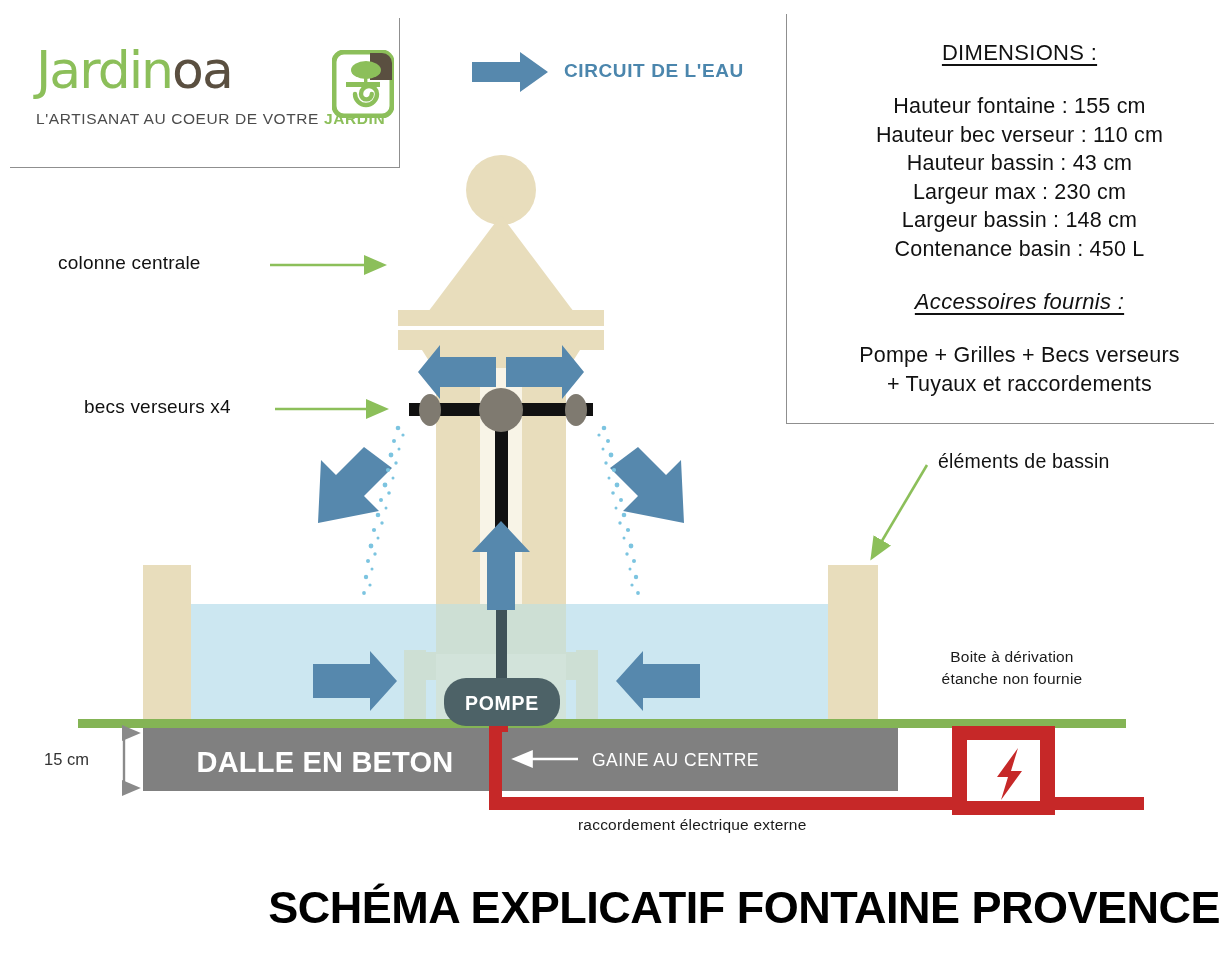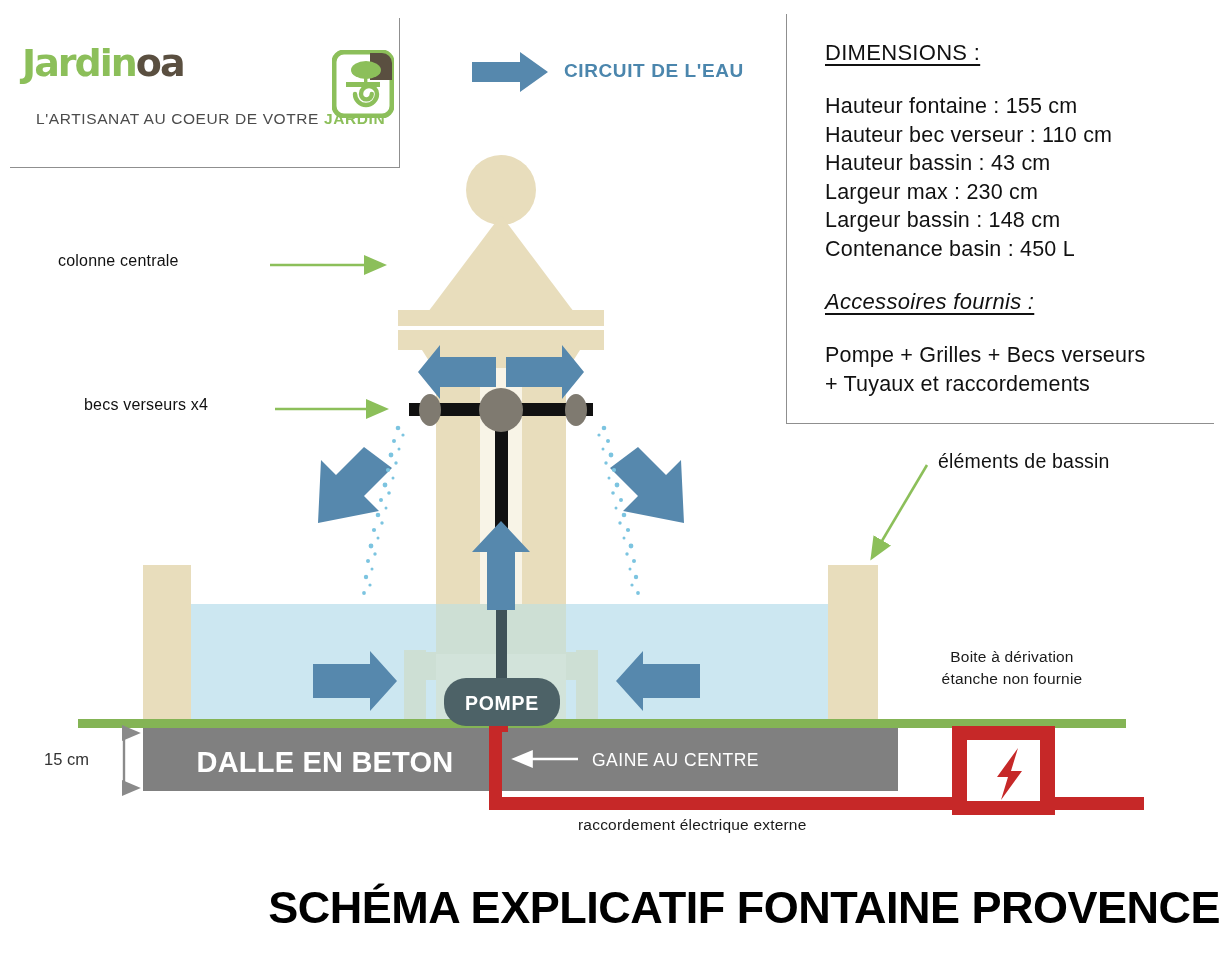--- a/index.html
+++ b/index.html
@@ -13,22 +13,22 @@
   .abs{position:absolute;}
 
   
   #logo-card{
     left:10px;top:18px;width:390px;height:150px;
     background:#fff;border:1px solid #8f8f8f;border-top:none;border-left:none;
     box-sizing:border-box;
   }
   #logo-card .inner{position:absolute;left:0;top:0;width:390px;height:150px;}
   .logo-word{
-    position:absolute;left:12px;top:26px;
-    font-size:38px;line-height:1;font-weight:bold;letter-spacing:-2px;
+    position:absolute;left:26px;top:26px;
+    font-size:52px;line-height:1;font-weight:normal;letter-spacing:-2px;
     font-family:"DejaVu Sans", sans-serif;
   }
   .logo-green{color:#8cbf5a;}
   .logo-dark{color:#5a4f40;}
   .logo-sub{
     position:absolute;left:26px;top:92px;
     font-size:15.5px;letter-spacing:0.6px;color:#4b4b4b;
     font-family:"Liberation Sans", sans-serif;
   }
   .logo-sub .hl{color:#8cbf5a;font-weight:bold;}
@@ -38,35 +38,35 @@
   #legend{left:470px;top:50px;width:300px;height:48px;}
   #legend-label{
     position:absolute;left:94px;top:10px;
     font-size:19px;font-weight:bold;color:#4b86ad;letter-spacing:0.6px;
   }
 
   
   #info-panel{
     left:786px;top:14px;width:428px;height:410px;
     background:#fff;border:1px solid #8f8f8f;border-top:none;border-right:none;
-    box-sizing:border-box;padding:26px 0 0 38px;
+    box-sizing:border-box;padding:26px 0 0 38px;text-align:center;
   }
   #info-panel .ttl{
     font-size:22px;text-decoration:underline;text-underline-offset:4px;
     margin:0 0 26px 0;letter-spacing:0.3px;font-weight:normal;
   }
   #info-panel .row{font-size:21.5px;line-height:28.5px;letter-spacing:0.2px;}
   #info-panel .ttl2{
     font-size:22px;text-decoration:underline;text-underline-offset:4px;
     margin:26px 0 26px 0;letter-spacing:0.3px;font-weight:normal;font-style:italic;
   }
   #info-panel .acc{font-size:21.5px;line-height:28.5px;letter-spacing:0.2px;}
 
   
-  .callout{font-size:16px;color:#111;letter-spacing:0.2px;}
+  .callout{font-size:19px;color:#111;letter-spacing:0.2px;}
   #callout-colonne{left:58px;top:252px;}
   #callout-becs{left:84px;top:396px;}
   #callout-elements{left:938px;top:450px;font-size:19.5px;}
   #callout-boite{left:936px;top:646px;font-size:15.5px;line-height:22px;text-align:center;width:152px;color:#1a1a1a;}
   #callout-racc{left:578px;top:816px;font-size:15.5px;color:#1a1a1a;}
   #label-15cm{left:44px;top:750px;font-size:16.5px;color:#333;}
 
   
   #diagram-title{
     left:0;top:882px;width:1220px;text-align:right;

